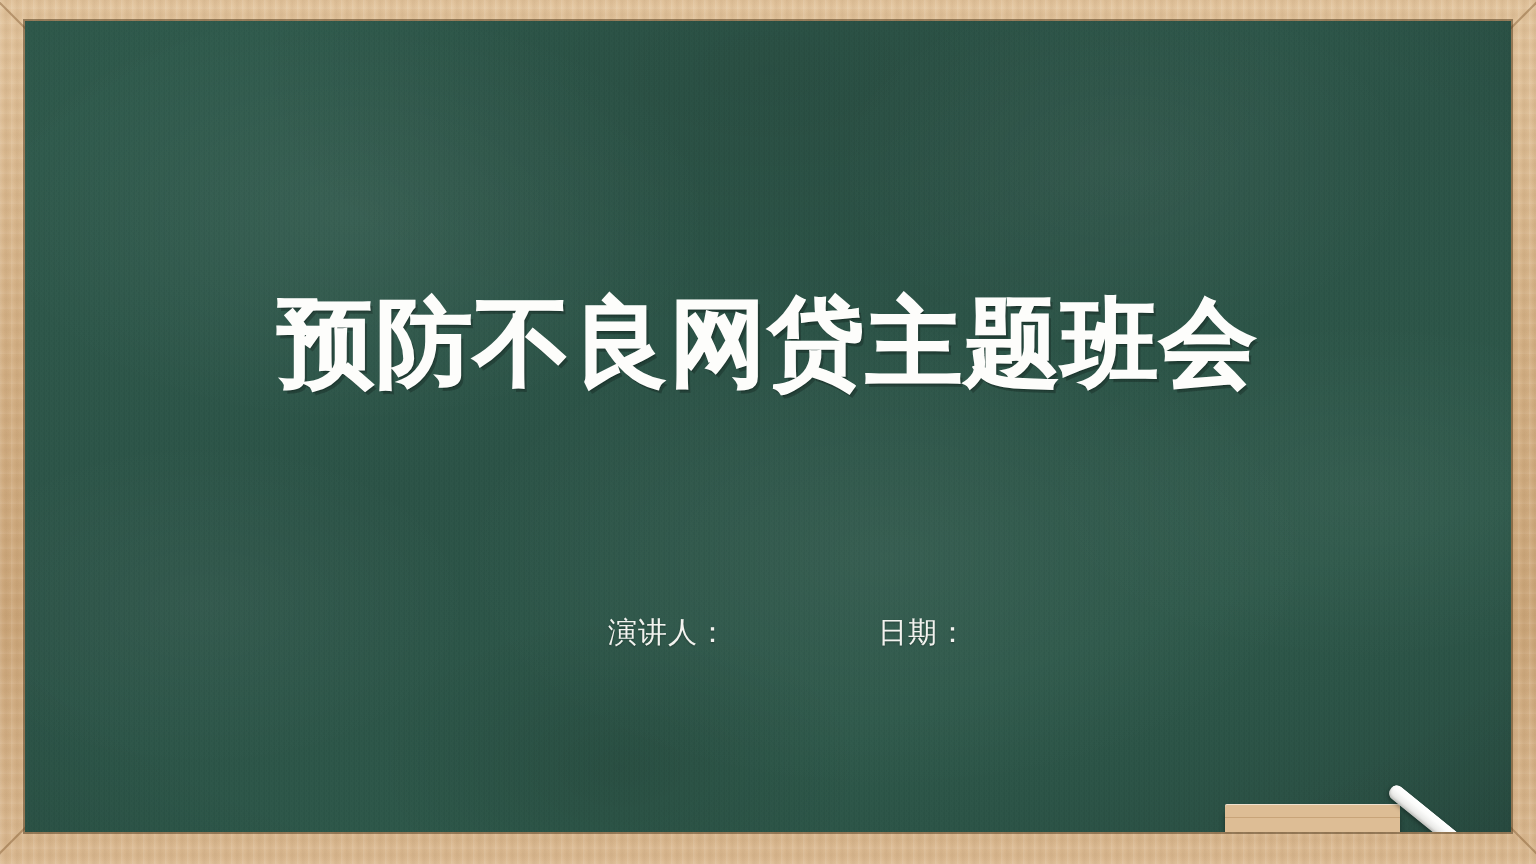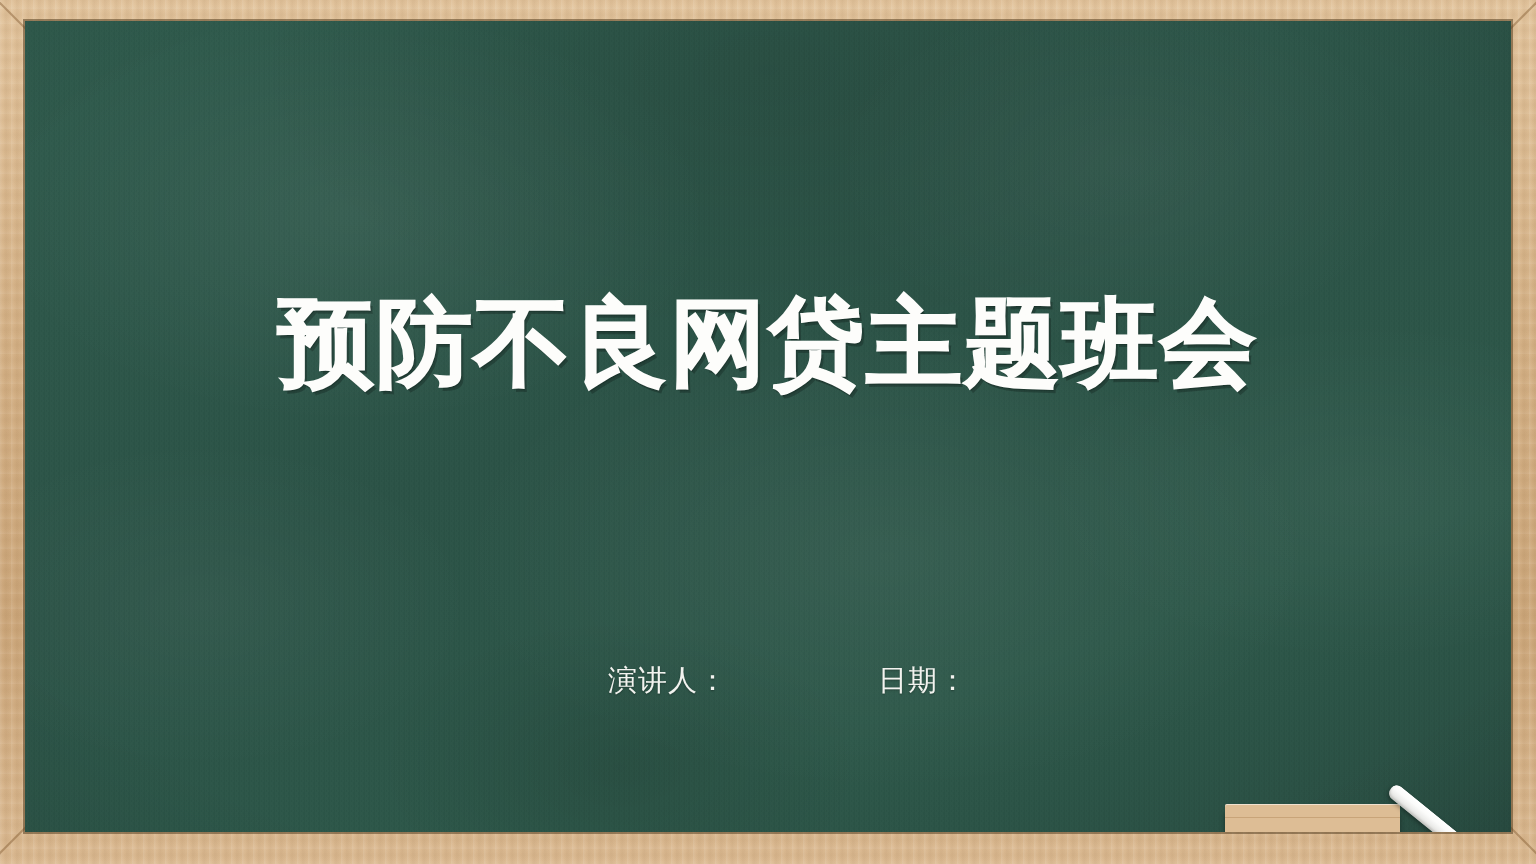--- a/index.html
+++ b/index.html
@@ -128,21 +128,20 @@
   }
 
   
   #byline {
     position:absolute;
     left:583px; top:592px;
     display:flex;
     align-items:flex-start;
     gap:0px;
     pointer-events:none;
-    margin-top:48px;
   }
   .byline-field {
     font-family:"DejaVu Sans", "Liberation Sans", sans-serif;
     font-size:29px;
     font-weight:normal;
     color:#f2f3ef;
     letter-spacing:1px;
     white-space:nowrap;
     text-shadow:0 1px 2px rgba(0,0,0,0.30);
   }

